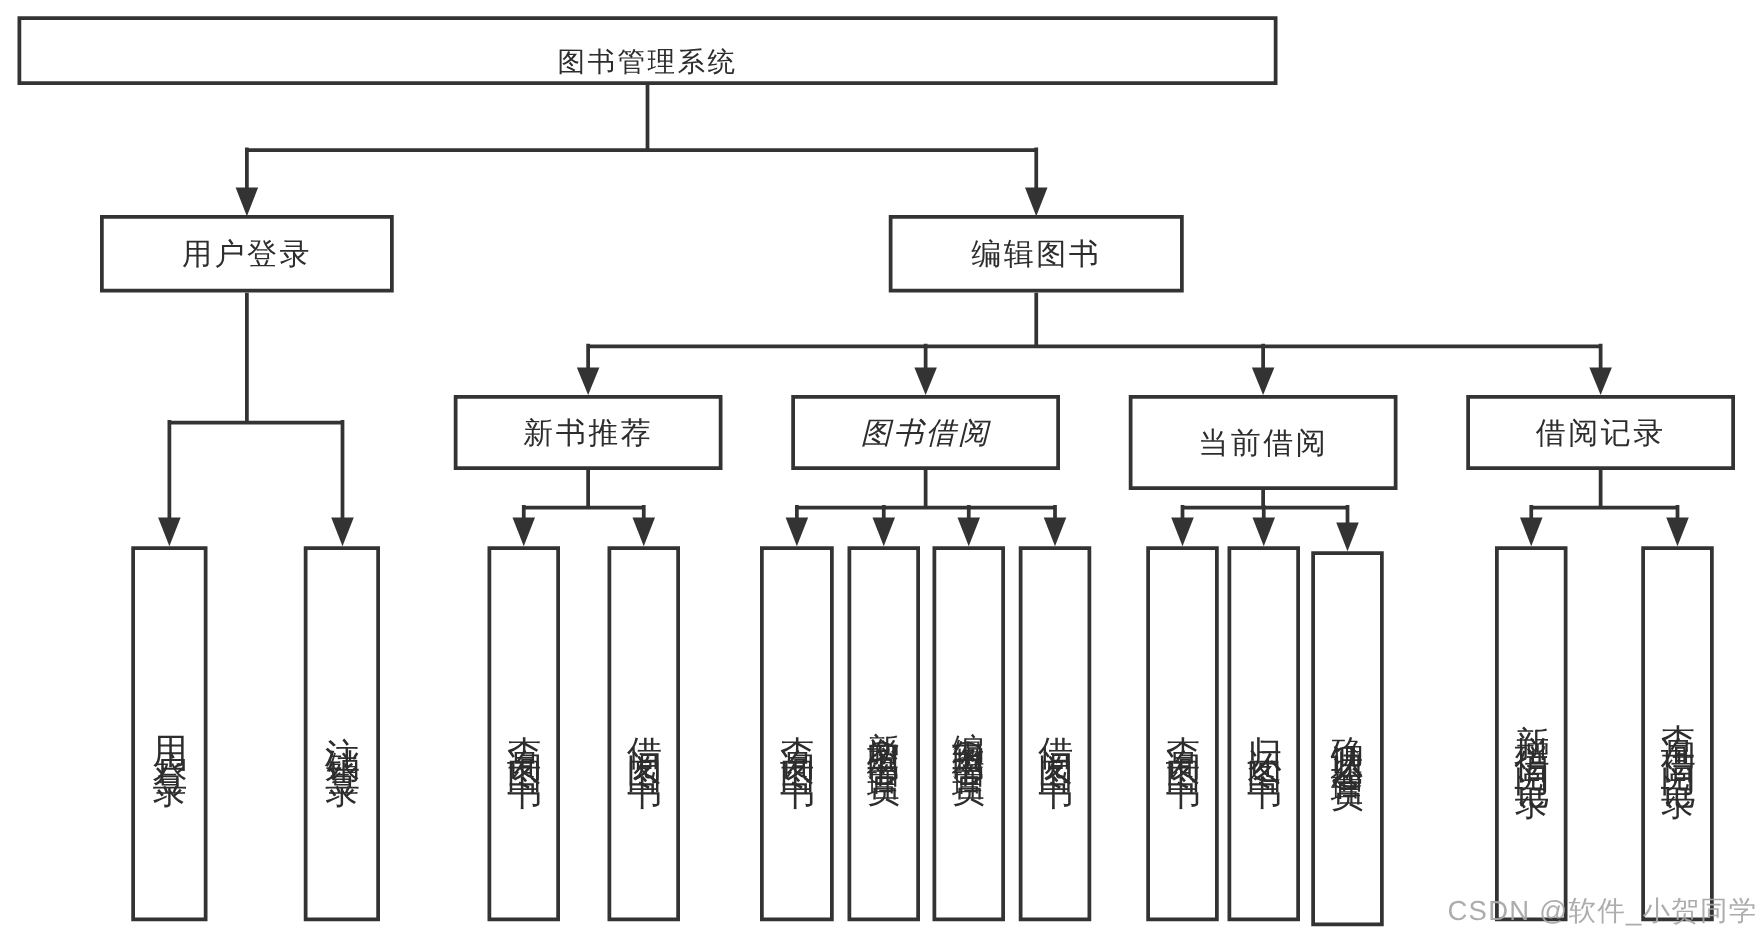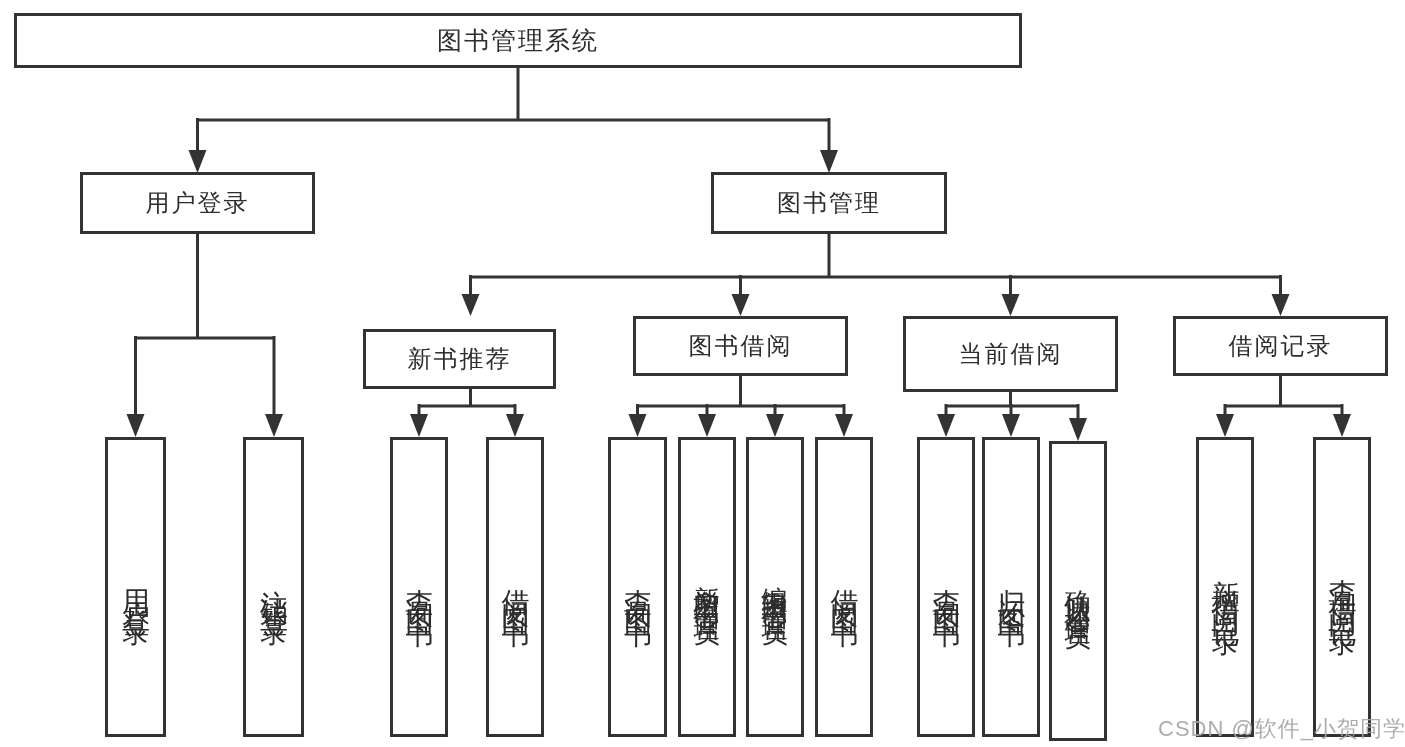--- a/index.html
+++ b/index.html
@@ -22,21 +22,21 @@
     box-sizing: border-box;
     background: #ffffff;
     border: 3px solid #333333;
     display: flex;
     align-items: center;
     justify-content: center;
     color: #2d2d2d;
     z-index: 2;
   }
   .hbox { font-size: 24px; letter-spacing: 2px; }
-  .hbox.root { font-size: 25px; }
+  .hbox.root { font-size: 22px; align-items: flex-end; }
   .vbox span {
     writing-mode: vertical-rl;
     text-orientation: mixed;
     font-size: 28px;
     letter-spacing: 10px;
     color: #2d2d2d;
     line-height: 1;
   }
   .vbox span.long {
     font-size: 26px;
@@ -128,27 +128,27 @@
   </svg>
 
   <div class="node hbox root" style="left:14px; top:13px; width:1008px; height:55px;">
     <span>图书管理系统</span>
   </div>
 
   <div class="node hbox" style="left:80px; top:172px; width:235px; height:62px;">
     <span>用户登录</span>
   </div>
   <div class="node hbox" style="left:711px; top:172px; width:236px; height:62px;">
-    <span>图书管理</span>
-  </div>
-
-  <div class="node hbox" style="left:363px; top:316px; width:193px; height:60px;margin-top:13px;">
+    <span>编辑图书</span>
+  </div>
+
+  <div class="node hbox" style="left:363px; top:316px; width:215px; height:60px;">
     <span>新书推荐</span>
   </div>
-  <div class="node hbox" style="left:633px; top:316px; width:215px; height:60px;">
+  <div class="node hbox" style="left:633px; top:316px; width:215px; height:60px;font-style:italic;">
     <span>图书借阅</span>
   </div>
   <div class="node hbox" style="left:903px; top:316px; width:215px; height:76px;">
     <span>当前借阅</span>
   </div>
   <div class="node hbox" style="left:1173px; top:316px; width:215px; height:60px;">
     <span>借阅记录</span>
   </div>
 
   <div class="node vbox" style="left:105px; top:437px; width:61px; height:300px;">

